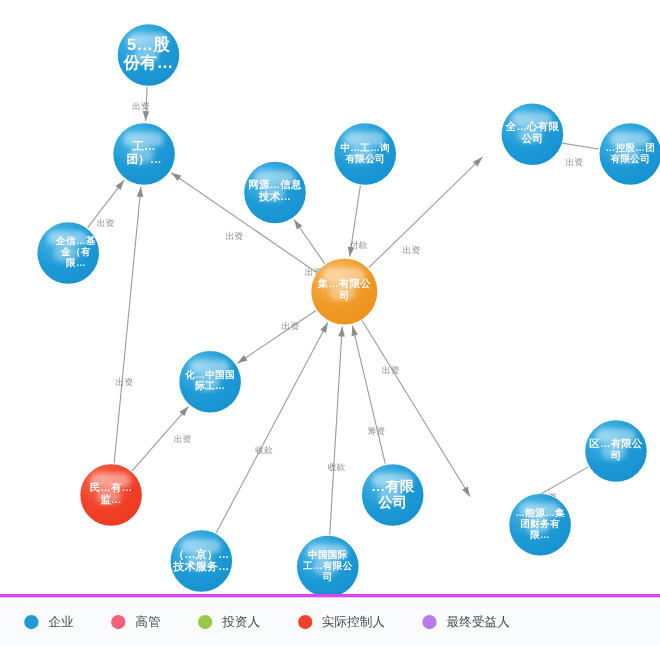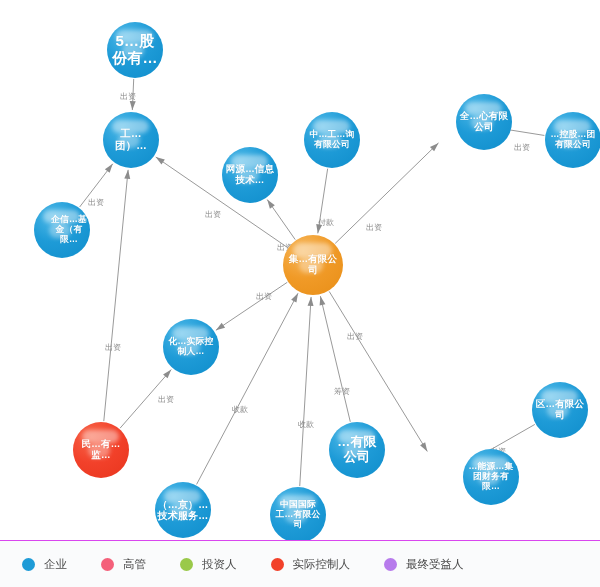--- a/index.html
+++ b/index.html
@@ -50,21 +50,21 @@
     position:absolute;border-radius:8px;
     background:rgba(255,255,255,.42);
     filter:blur(2.2px);
     pointer-events:none;
   }
   .node .mask.m1{left:16%;top:14%;width:66%;height:24%;}
   .node .mask.m2{left:26%;top:38%;width:40%;height:26%;background:rgba(255,255,255,.34);}
 
   #legend{
     position:absolute;left:0;top:540px;width:600px;height:47px;
-    background:#fafbfc;border-top:1px solid #d946ef;
+    background:#fafbfc;border-top:3px solid #d946ef;
     display:flex;align-items:center;box-sizing:border-box;
     padding-left:22px;
   }
   .legend-item{display:flex;align-items:center;margin-right:34px;}
   .legend-dot{width:13px;height:13px;border-radius:50%;margin-right:9px;flex:0 0 auto;}
   .legend-text{font-size:11.5px;color:#4a4a4a;white-space:nowrap;}
 </style>
 </head>
 <body>
 
@@ -153,21 +153,21 @@
         <span class="node-label" style="font-size: 8.8px;">…控股…团有限公司</span>
       </div>
       <div class="node orange" style="left: 283px; top: 235px; width: 60px; height: 60px;">
         <span class="mask m1"></span>
         <span class="mask m2"></span>
         <span class="node-label" style="font-size: 9.5px;">集…有限公司</span>
       </div>
       <div class="node blue" style="left: 163px; top: 319px; width: 56px; height: 56px;">
         <span class="mask m1"></span>
         <span class="mask m2"></span>
-        <span class="node-label" style="font-size: 8.8px;">化…实际控制人…</span>
+        <span class="node-label" style="font-size: 8.8px;">化…中国国际工…</span>
       </div>
       <div class="node red" style="left: 73px; top: 422px; width: 56px; height: 56px;">
         <span class="mask m1"></span>
         <span class="mask m2"></span>
         <span class="node-label" style="font-size: 9.5px;">民…有…监…</span>
       </div>
       <div class="node blue" style="left: 155px; top: 482px; width: 56px; height: 56px;">
         <span class="mask m1"></span>
         <span class="mask m2"></span>
         <span class="node-label" style="font-size: 10px;">（…京）…技术服务…</span>

